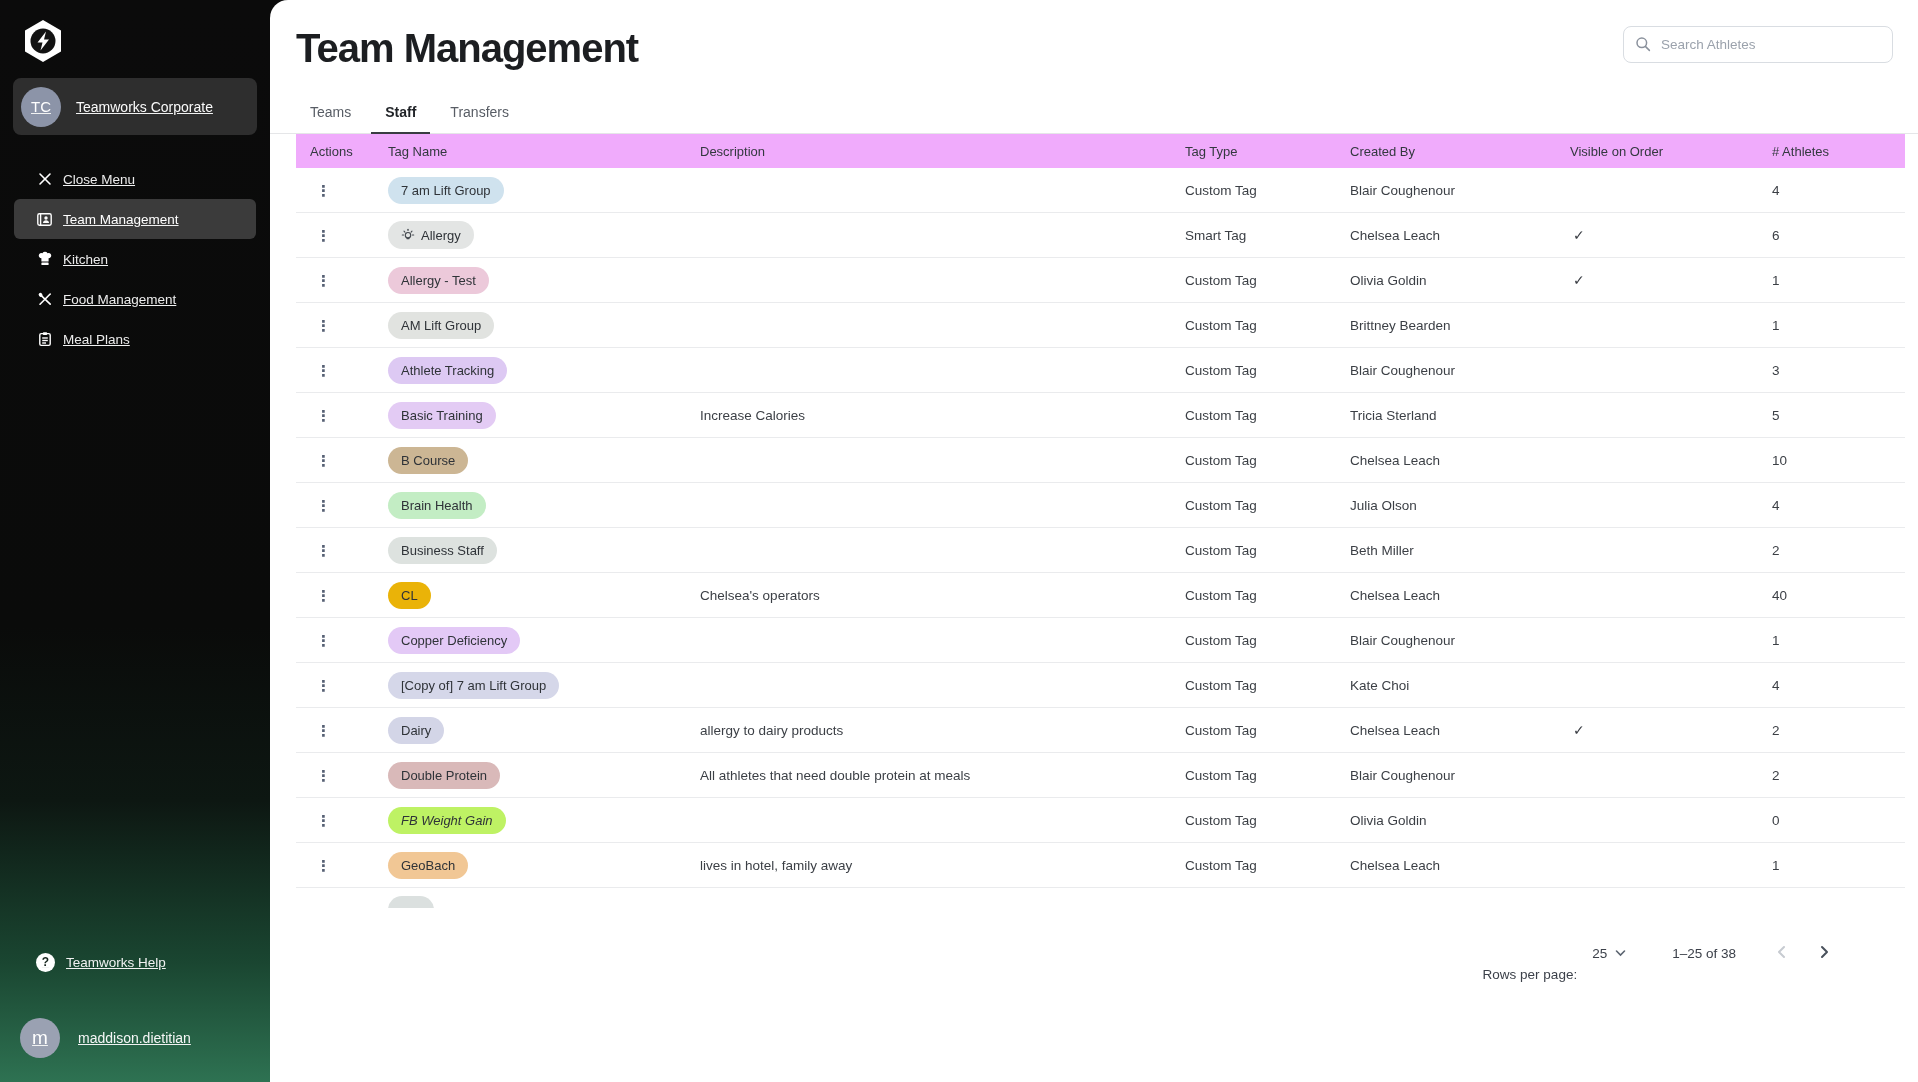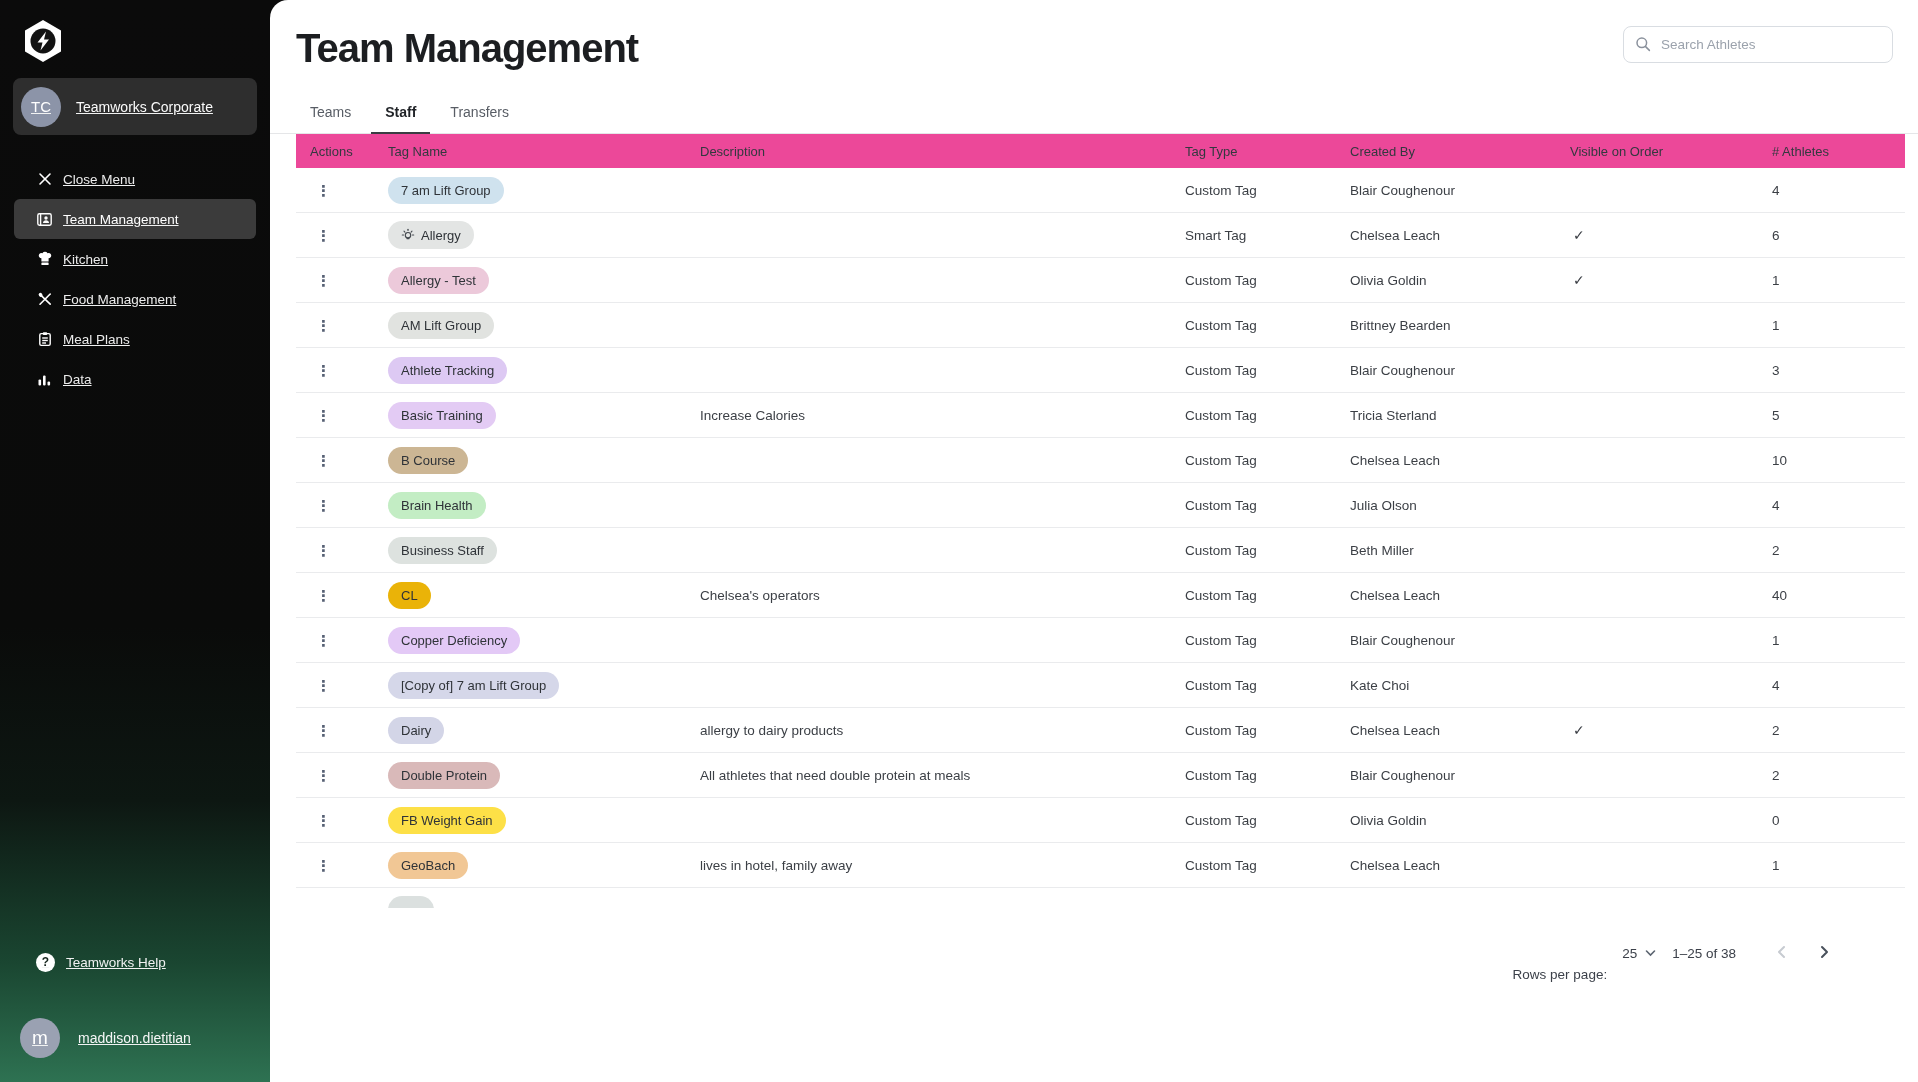--- a/index.html
+++ b/index.html
@@ -50,35 +50,35 @@
   .tab.active::after { content:""; position:absolute; left:0; right:0; bottom:-1px; height:2.5px; background:#3a3d42; }
 
   .toolbar { display:flex; justify-content:flex-end; align-items:center; gap:15px; margin:38px 25px 22px 0; }
   .toolbar .search-box input { width:225px; height:36px; }
   .toolbar .search-box .sicon { top:9px; }
   .create-btn { height:36px; padding:0 18px; background:#121316; color:#fff; border:none; border-radius:8px;
     font-size:13.5px; font-weight:700; font-family:inherit; cursor:pointer; }
 
   .table-wrap { margin:0 13px 0 26px; height:774px; overflow:hidden; }
   .thead, .trow { display:grid; grid-template-columns:92px 312px 485px 165px 220px 202px 1fr; align-items:center; }
-  .thead { height:34px; background:#ec4899; font-size:13px; color:#33383f; }
+  .thead { height:34px; background:#f0abfc; font-size:13px; color:#33383f; }
   .thead .hcell:first-child { padding-left:14px; }
   .trow { height:45px; border-bottom:1px solid #eaebed; font-size:13.5px; color:#3b3f45; }
   .cell.actions { padding-left:14px; }
   .kebab { background:none; border:none; color:#566074; font-size:15px; font-weight:700; cursor:pointer;
     line-height:1; padding:4px 6px; font-family:inherit; }
   .pill { display:inline-flex; align-items:center; gap:6px; border-radius:999px; padding:7px 13px;
     font-size:13px; color:#2f3338; line-height:1; cursor:pointer; }
   .check { font-size:14px; color:#3a3e44; padding-left:3px; }
 
   .footer { display:flex; justify-content:flex-end; align-items:center; margin-top:16px; padding-right:84px;
     font-size:13.5px; color:#3c414a; }
   .rpp-label { margin-right:15px;margin-top:43px; }
   .rpp-select { display:flex; align-items:center; gap:8px; cursor:pointer; }
-  .range { margin-left:16px; }
+  .range { margin-left:46px; }
   .page-btn { background:none; border:none; cursor:pointer; padding:4px; }
   .page-btn.prev { margin-left:36px; }
   .page-btn.next { margin-left:22px; }
 </style>
 </head>
 <body>
 
 <div class="app">
 
   <aside class="sidebar">
@@ -145,30 +145,20 @@
             <rect x="2.8" y="2.6" width="10.4" height="11.8" rx="1.4"></rect>
             <rect x="5.8" y="1.2" width="4.4" height="2.8" rx="1" fill="#ffffff" stroke="none"></rect>
             <line x1="5.2" y1="7" x2="10.8" y2="7"></line>
             <line x1="5.2" y1="9.5" x2="10.8" y2="9.5"></line>
             <line x1="5.2" y1="12" x2="9" y2="12"></line>
           </svg>
         </span>
         <span>Meal Plans</span>
       </div>
 
-      <div class="nav-item">
-        <span class="nicon">
-          <svg width="15" height="15" viewBox="0 0 15 15" fill="#ffffff">
-            <rect x="1.5" y="7.5" width="2.6" height="6" rx="1.1"></rect>
-            <rect x="6" y="3.5" width="2.6" height="10" rx="1.1"></rect>
-            <rect x="10.5" y="9.5" width="2.6" height="4" rx="1.1"></rect>
-          </svg>
-        </span>
-        <span>Data</span>
-      </div>
     </div>
 
     <div class="spacer"></div>
 
     <div class="help-row">
       <span class="help-circle">?</span>
       <span>Teamworks Help</span>
     </div>
 
     <div class="user-row">
@@ -454,21 +444,21 @@
     <div class="cell creator">Blair Coughenour</div>
     <div class="cell visible check"></div>
     <div class="cell count">2</div>
   </div>
 
   <div class="trow">
     <div class="cell actions">
       <button class="kebab">⋮</button>
     </div>
     <div class="cell tagname">
-      <span class="pill" style="background: #fde047;">
+      <span class="pill" style="background: #bef264; font-style: italic;">
 
         <span class="pill-label">FB Weight Gain</span>
       </span>
     </div>
     <div class="cell desc"></div>
     <div class="cell type">Custom Tag</div>
     <div class="cell creator">Olivia Goldin</div>
     <div class="cell visible check"></div>
     <div class="cell count">0</div>
   </div>

